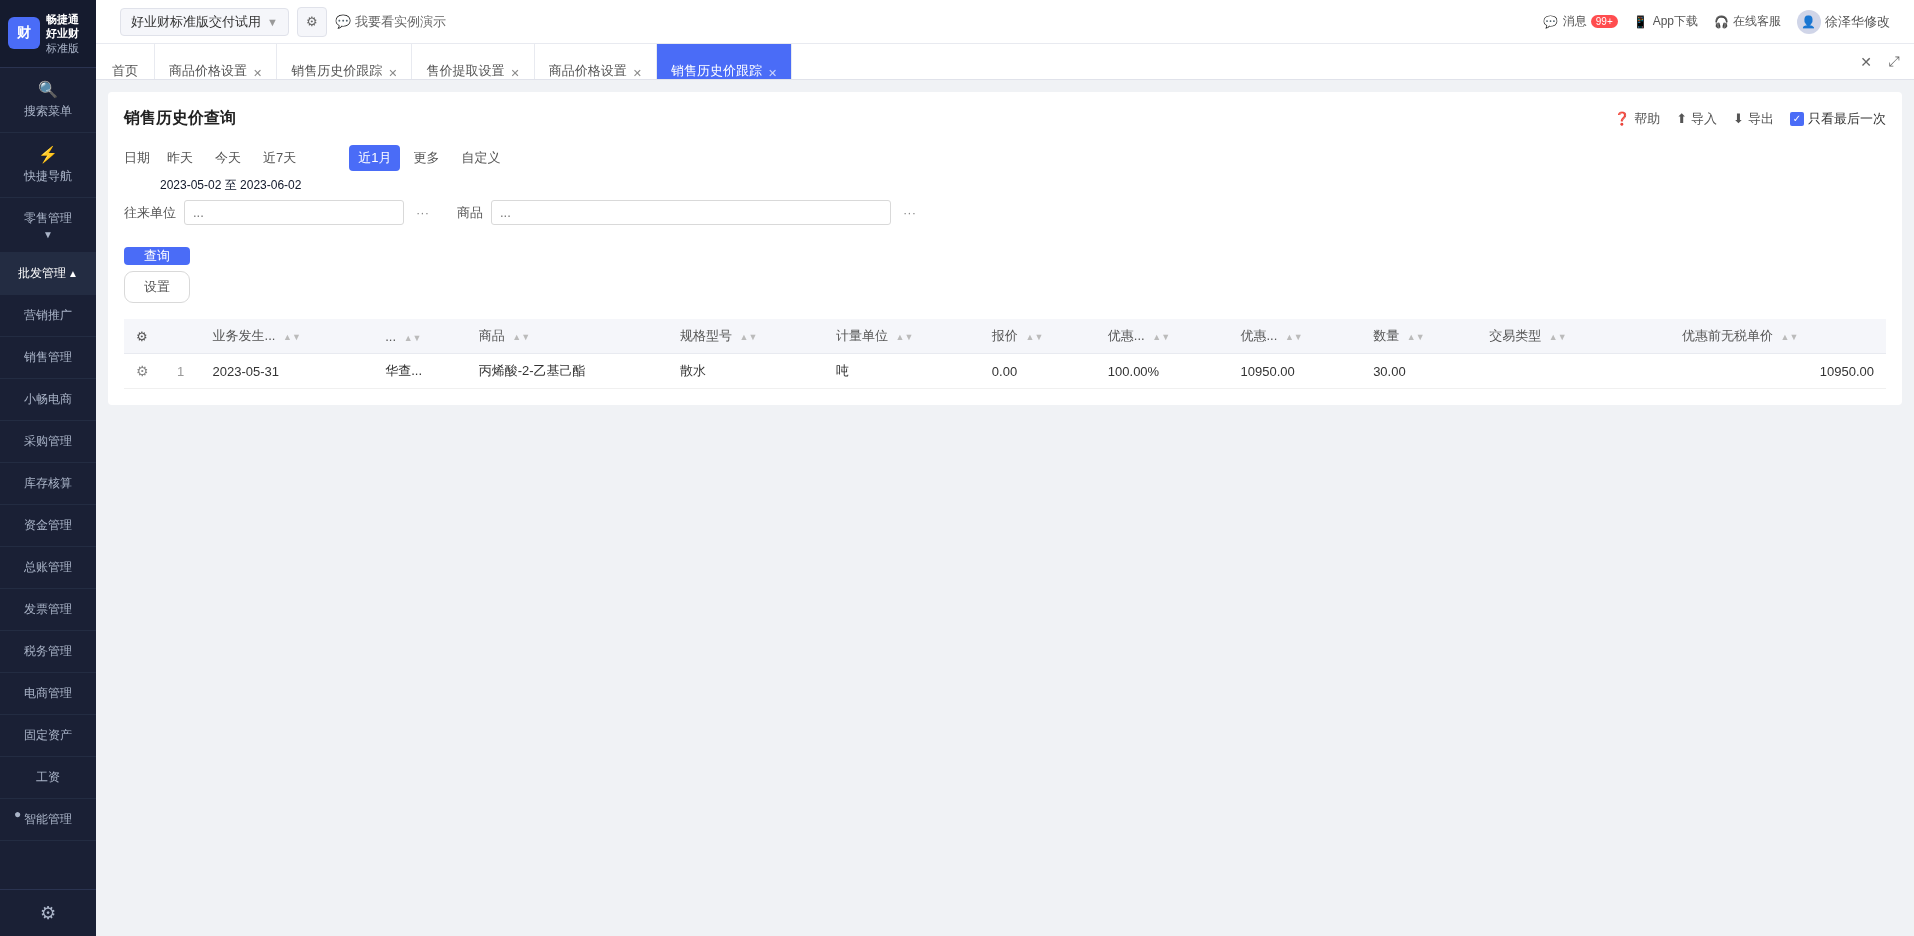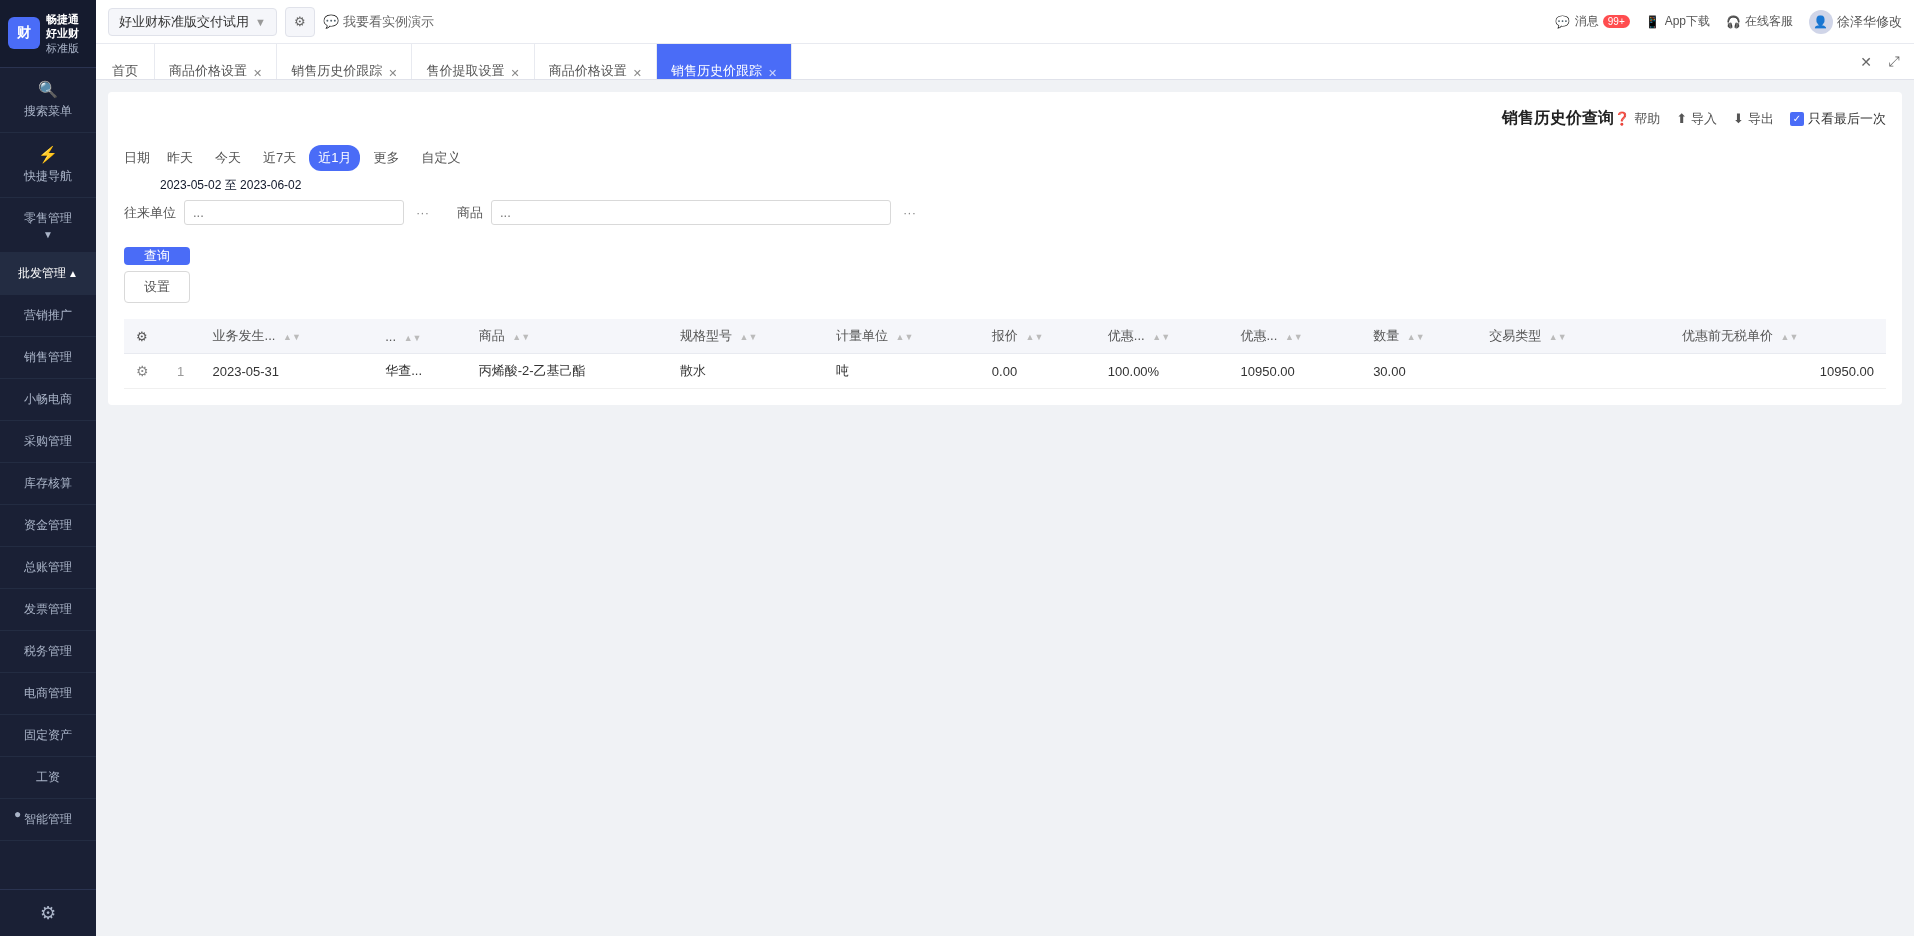--- a/index.html
+++ b/index.html
@@ -51,21 +51,21 @@
     .sidebar-bottom .gear-icon { font-size: 18px; color: #aab4c8; cursor: pointer; }
 
     
     .main-area { flex: 1; display: flex; flex-direction: column; overflow: hidden; }
 
     
     .top-bar {
       background: #fff;
       border-bottom: 1px solid #e8eaf0;
       display: flex; align-items: center;
-      padding: 0 12px;
+      padding: 0 24px;
       height: 44px;
       gap: 8px;
       flex-shrink: 0;
     }
     .top-bar-left { display: flex; align-items: center; gap: 8px; flex: 1; }
     .module-selector {
       display: flex; align-items: center; gap: 6px;
       background: #f5f6fa; border: 1px solid #e0e2ea; border-radius: 4px;
       padding: 4px 10px; cursor: pointer; font-size: 13px; color: #333;
     }
@@ -109,48 +109,48 @@
     .tab-action-btn { width: 24px; height: 24px; display: flex; align-items: center; justify-content: center; cursor: pointer; color: #666; font-size: 14px; }
 
     
     .content-area { flex: 1; overflow: auto; background: #f0f2f5; padding: 12px; }
 
     
     .page-card { background: #fff; border-radius: 4px; padding: 16px; }
 
     
     .page-header {
-      display: flex; align-items: center; justify-content: flex-end;
+      display: flex; align-items: center; justify-content: space-between;
       margin-bottom: 16px;
     }
     .page-title { font-size: 16px; font-weight: bold; color: #222; }
     .page-actions { display: flex; align-items: center; gap: 16px; }
     .page-action-link { display: flex; align-items: center; gap: 4px; color: #555; cursor: pointer; font-size: 13px; }
     .only-last-checkbox { display: flex; align-items: center; gap: 4px; font-size: 13px; color: #333; cursor: pointer; }
     .checkbox-checked { width: 14px; height: 14px; background: #4a6cf7; border-radius: 2px; display: flex; align-items: center; justify-content: center; color: #fff; font-size: 10px; }
     .filter-group { display: flex; align-items: center; gap: 8px; }
     .filter-label { font-size: 13px; color: #555; white-space: nowrap; }
     .date-btns { display: flex; align-items: flex-end; gap: 4px; }
     .date-btn {
       padding: 3px 8px; border-radius: 3px; font-size: 13px;
       cursor: pointer; color: #555; border: 1px solid transparent;
     }
-    .date-btn.active { background: #4a6cf7; color: #fff; border-radius: 12px; }
+    .date-btn.active { background: #4a6cf7; color: #fff; border-radius: 4px; margin-left: 40px; }
     .date-range { font-size: 12px; color: #0f172a; }
     .filter-input {
       border: 1px solid #d9d9d9; border-radius: 3px; padding: 4px 8px;
       font-size: 13px; color: #333; width: 180px;
     }
     .filter-more { color: #888; cursor: pointer; font-size: 13px; padding: 0 4px; }
     .btn-primary {
       background: #4a6cf7; color: #fff; border: none; border-radius: 4px;
       padding: 0 20px; font-size: 13px; cursor: pointer;
     }
     .btn-secondary {
-      background: #fff; color: #555; border: 1px solid #d9d9d9; border-radius: 4px;
+      background: #fff; color: #555; border: 1px solid #d9d9d9; border-radius: 9px;
       padding: 6px 16px; font-size: 13px; cursor: pointer;
     }
 
     
     .filter-row { display: flex; align-items: flex-start; gap: 16px; margin-bottom: 16px; flex-direction: column; }
     .filter-left { flex: 1; }
     .filter-right { display: flex; flex-direction: column; gap: 6px; }
 
     
     .table-wrap { overflow-x: auto; }

